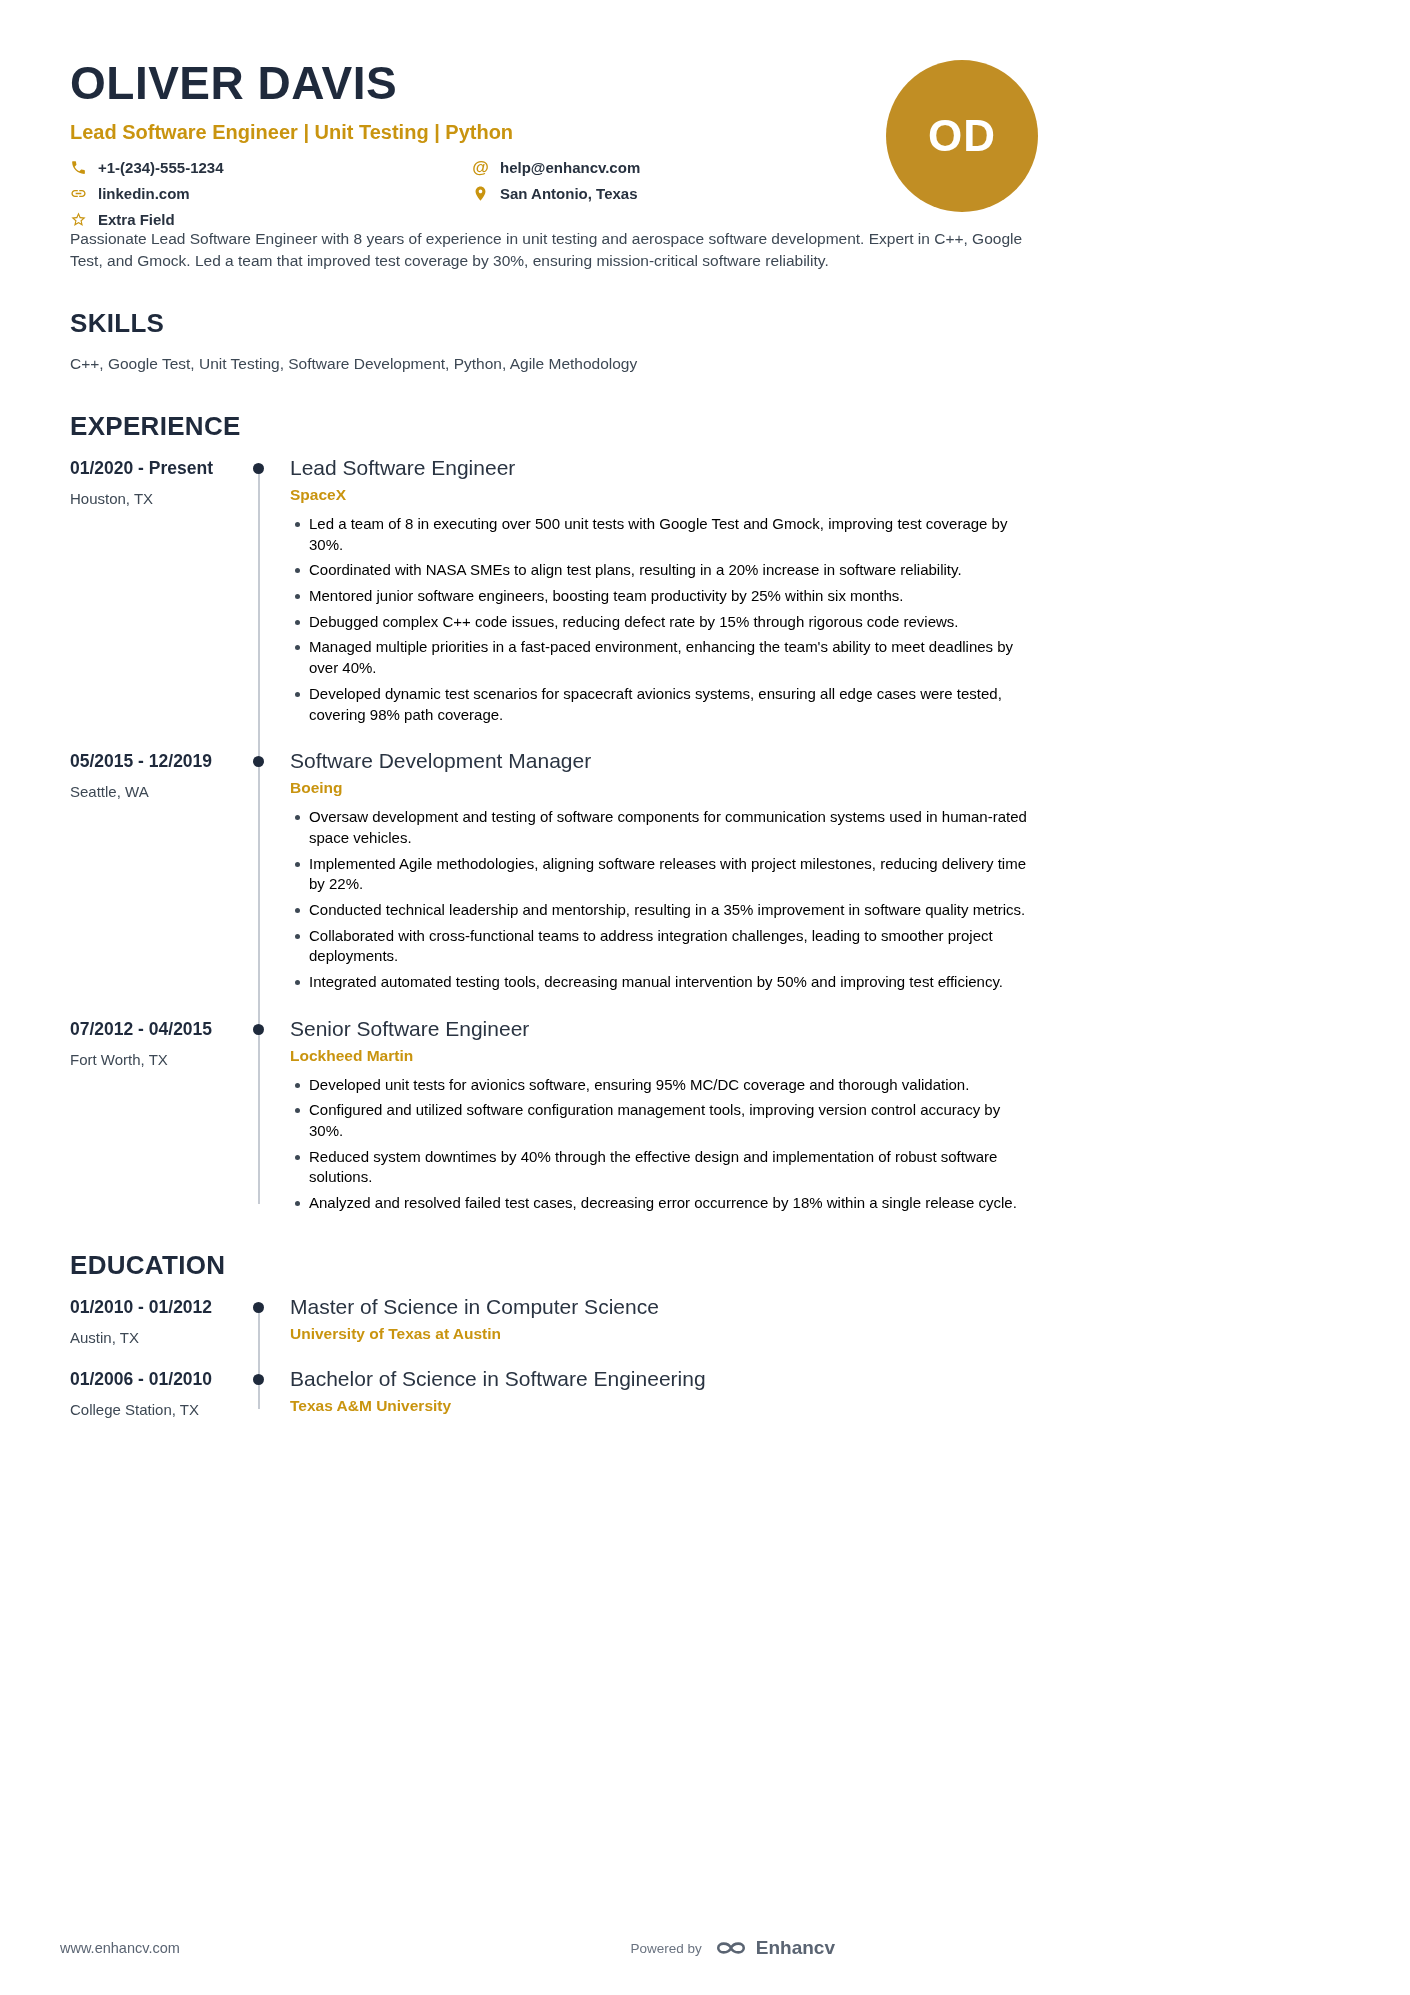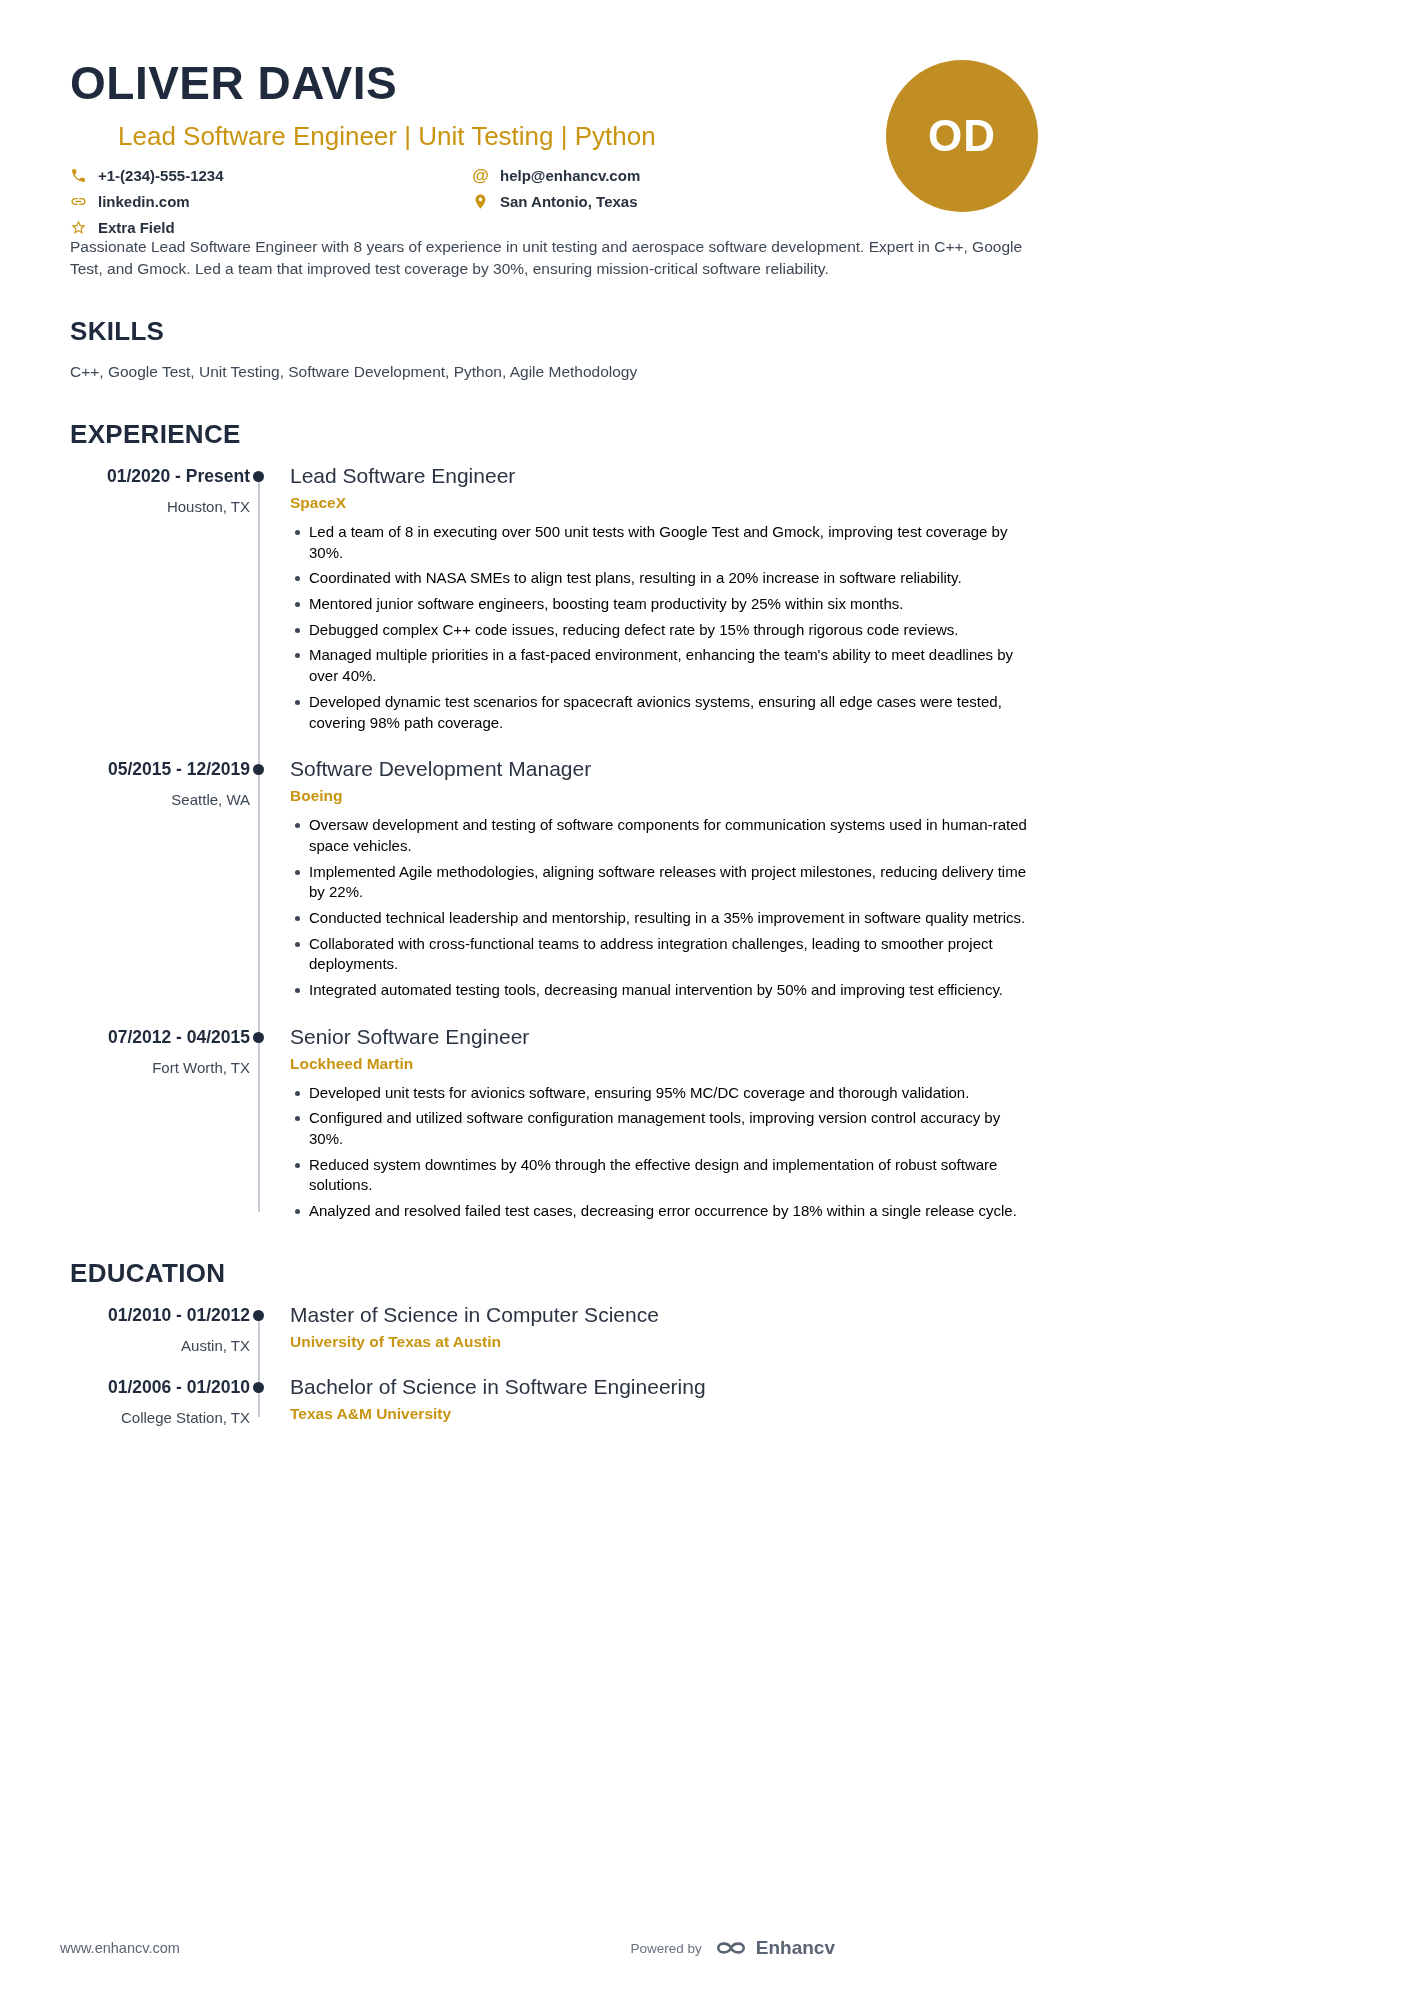--- a/index.html
+++ b/index.html
@@ -4,40 +4,40 @@
 <style>
   * { box-sizing: border-box; }
   html, body { margin: 0; padding: 0; background: #ffffff; }
   body { font-family: "Liberation Sans", "DejaVu Sans", sans-serif; }
   .page { position: relative; width: 1207px; height: 1995px; background: #ffffff; overflow: hidden; }
   .content { position: relative; width: 968px; margin-left: 70px; padding-top: 56px; }
 
   
   .header { position: relative; }
   .name { margin: 0; font-size: 46px; font-weight: 800; letter-spacing: 0.5px; color: #1F2A3C; }
-  .headline { margin-top: 11px; font-size: 26px; font-weight: 400; color: #C9940F; margin-left: 48px; }
+  .headline { margin-top: 11px; font-size: 20px; font-weight: 700; color: #C9940F; }
   .contacts { margin-top: 15px; display: grid; grid-template-columns: 402px 1fr; row-gap: 9px; width: 780px; }
   .contact { display: flex; align-items: center; gap: 11px; font-size: 15px; font-weight: 700; color: #27313F; }
   .ci { width: 17px; height: 17px; color: #C9940F; display: inline-flex; align-items: center; justify-content: center; flex: none; }
   .ci svg { width: 17px; height: 17px; fill: currentColor; }
   .at-glyph { font-size: 17px; font-weight: 700; color: #C9940F; line-height: 1; }
   .avatar { position: absolute; top: 4px; right: 0; width: 152px; height: 152px; border-radius: 50%;
             background: #C18E24; display: flex; align-items: center; justify-content: center;
             font-size: 44px; font-weight: 700; color: #ffffff; letter-spacing: 1px; }
 
   
   .sec-heading { font-size: 26px; font-weight: 800; color: #1F2A3C; letter-spacing: 0.3px; margin: 36px 0 14px 0; }
   .body-text { margin: 0; font-size: 15.5px; line-height: 1.42; color: #3D4854; }
 
   
   .entries { position: relative; }
   .entries::before { content: ""; position: absolute; left: 188px; top: 12px; bottom: 10px; width: 1.5px; background: #C6CBD3; }
   .t-entry { position: relative; padding-left: 220px; margin-bottom: 24px; min-height: 60px; }
   .t-entry:last-child { margin-bottom: 0; }
-  .meta { position: absolute; left: 0; top: 2px; width: 180px; text-align: right; }
+  .meta { position: absolute; left: 0; top: 2px; width: 180px; }
   .dates { font-size: 17.5px; font-weight: 700; color: #1F2A3C; }
   .loc { margin-top: 11px; font-size: 15px; color: #3D4854; font-weight: 400; }
   .dot { position: absolute; left: 183px; top: 7px; width: 11px; height: 11px; border-radius: 50%; background: #1F2A3C; }
   .jobtitle { margin: 0; font-size: 21px; font-weight: 400; color: #2A3442; }
   .company { margin-top: 6px; font-size: 15.5px; font-weight: 700; color: #C9940F; }
   ul.bullets { margin: 10px 0 0 0; padding: 0; list-style: none; }
   ul.bullets li { position: relative; padding-left: 19px; font-size: 15px; line-height: 1.38; color: #000000; margin-bottom: 5px; }
   ul.bullets li::before { content: ""; position: absolute; left: 5px; top: 8px; width: 5px; height: 5px; border-radius: 50%; background: #3D4854; }
 
   .edu-entry { min-height: 52px; margin-bottom: 20px; }

